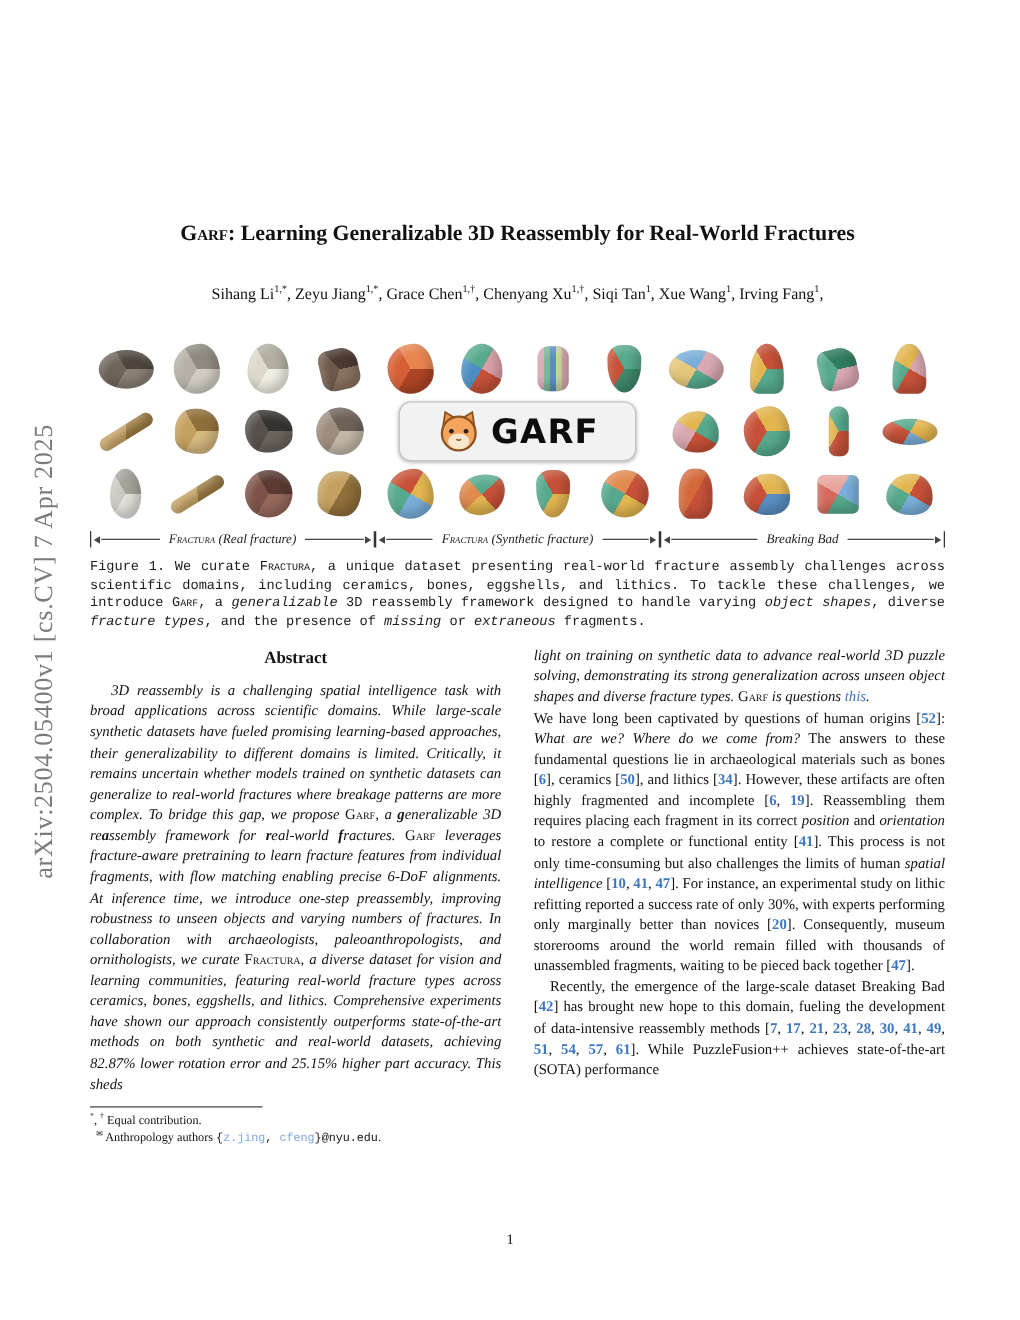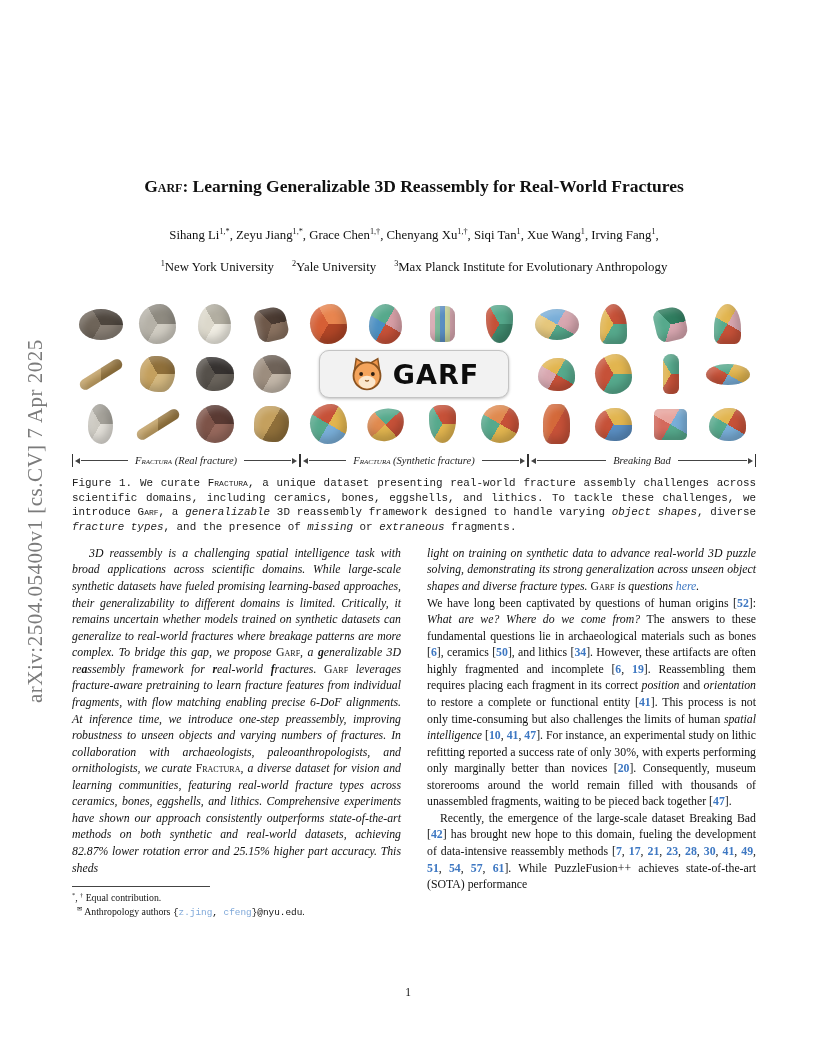--- a/index.html
+++ b/index.html
@@ -101,21 +101,20 @@
   <div class="arxiv-strip">arXiv:2504.05400v1  [cs.CV]  7 Apr 2025</div>
 
   <div class="inner">
 
     <h1 class="title"><span class="sg-sc">Garf</span><span class="sg-n">: Learning Generalizable 3D Reassembly for Real-World Fractures</span></h1>
 
     <div class="authors">
       <div><span class="sg-n">Sihang Li</span><span class="sg-sup">1,*</span><span class="sg-n">, Zeyu Jiang</span><span class="sg-sup">1,*</span><span class="sg-n">, Grace Chen</span><span class="sg-sup">1,†</span><span class="sg-n">, Chenyang Xu</span><span class="sg-sup">1,†</span><span class="sg-n">, Siqi Tan</span><span class="sg-sup">1</span><span class="sg-n">, Xue Wang</span><span class="sg-sup">1</span><span class="sg-n">, Irving Fang</span><span class="sg-sup">1</span><span class="sg-n">,</span></div>
     </div>
 
-    <div class="affil"><span class="sg-sup">1</span><span class="sg-n">New York University</span><span class="sg-gap"></span><span class="sg-sup">2</span><span class="sg-n">Yale University</span><span class="sg-gap"></span><span class="sg-sup">3</span><span class="sg-n">Max Planck Institute for Evolutionary Anthropology</span></div>
 
     <div class="figure">
       <div class="fig-grid" id="fig-grid">
         <div class="logo">
           <svg width="36" height="36" viewBox="0 0 40 40">
             <path d="M6 16 L8 3 L18 9 Z" fill="#ef9549" stroke="#8a5320" stroke-width="1.6"></path>
             <path d="M34 16 L32 3 L22 9 Z" fill="#ef9549" stroke="#8a5320" stroke-width="1.6"></path>
             <circle cx="20" cy="22" r="15" fill="#f4a45c" stroke="#8a5320" stroke-width="2"></circle>
             <ellipse cx="20" cy="29" rx="9.5" ry="7" fill="#fbe7cd"></ellipse>
             <circle cx="13.5" cy="20" r="2.1" fill="#2e1f12"></circle>
@@ -178,27 +177,28 @@
           <span class="sec-label"><span class="sg-i">Breaking Bad</span></span>
           <span class="line"></span>
             <span class="ah-r"></span>
         </div>
       </div>
       <div class="caption"><span class="sg-n">Figure 1. We curate </span><span class="sg-sc">Fractura</span><span class="sg-n">, a unique dataset presenting real-world fracture assembly challenges across scientific domains, including ceramics, bones, eggshells, and lithics. To tackle these challenges, we introduce </span><span class="sg-sc">Garf</span><span class="sg-n">, a </span><span class="sg-i">generalizable</span><span class="sg-n"> 3D reassembly framework designed to handle varying </span><span class="sg-i">object shapes</span><span class="sg-n">, diverse </span><span class="sg-i">fracture types</span><span class="sg-n">, and the presence of </span><span class="sg-i">missing</span><span class="sg-n"> or </span><span class="sg-i">extraneous</span><span class="sg-n"> fragments.</span></div>
     </div>
 
     <div class="columns">
       <div class="col">
+        <div class="abs-head">Abstract</div>
         <div class="abs-body"><span class="sg-n">3D reassembly is a challenging spatial intelligence task with broad applications across scientific domains. While large-scale synthetic datasets have fueled promising learning-based approaches, their generalizability to different domains is limited. Critically, it remains uncertain whether models trained on synthetic datasets can generalize to real-world fractures where breakage patterns are more complex. To bridge this gap, we propose </span><span class="sg-sc">Garf</span><span class="sg-n">, a </span><span class="sg-b">g</span><span class="sg-n">eneralizable 3D re</span><span class="sg-b">a</span><span class="sg-n">ssembly framework for </span><span class="sg-b">r</span><span class="sg-n">eal-world </span><span class="sg-b">f</span><span class="sg-n">ractures. </span><span class="sg-sc">Garf</span><span class="sg-n"> leverages fracture-aware pretraining to learn fracture features from individual fragments, with flow matching enabling precise 6-DoF alignments. At inference time, we introduce one-step preassembly, improving robustness to unseen objects and varying numbers of fractures. In collaboration with archaeologists, paleoanthropologists, and ornithologists, we curate </span><span class="sg-sc">Fractura</span><span class="sg-n">, a diverse dataset for vision and learning communities, featuring real-world fracture types across ceramics, bones, eggshells, and lithics. Comprehensive experiments have shown our approach consistently outperforms state-of-the-art methods on both synthetic and real-world datasets, achieving 82.87% lower rotation error and 25.15% higher part accuracy. This sheds</span></div>
         <hr class="fn-rule">
         <div class="fn-text"><span class="sg-sup">*</span><span class="sg-n">, </span><span class="sg-sup">†</span><span class="sg-n"> Equal contribution.</span></div>
         <div class="fn-text corr"><span class="sg-sup">✉</span><span class="sg-n"> Anthropology authors </span><span class="sg-m">{</span><span class="sg-mb">z.jing</span><span class="sg-m">, </span><span class="sg-mb">cfeng</span><span class="sg-m">}@nyu.edu</span><span class="sg-n">.</span></div>
       </div>
       <div class="col">
-        <div class="cont"><span class="sg-n">light on training on synthetic data to advance real-world 3D puzzle solving, demonstrating its strong generalization across unseen object shapes and diverse fracture types. </span><span class="sg-sc">Garf</span><span class="sg-n"> is questions </span><span class="sg-link">here</span><span class="sg-n">.</span></div>
+        <div class="cont"><span class="sg-n">light on training on synthetic data to advance real-world 3D puzzle solving, demonstrating its strong generalization across unseen object shapes and diverse fracture types. </span><span class="sg-sc">Garf</span><span class="sg-n"> is questions </span><span class="sg-link">this</span><span class="sg-n">.</span></div>
         <div class="body-p"><span class="sg-n">We have long been captivated by questions of human origins [</span><span class="sg-c">52</span><span class="sg-n">]: </span><span class="sg-i">What are we? Where do we come from?</span><span class="sg-n"> The answers to these fundamental questions lie in archaeological materials such as bones [</span><span class="sg-c">6</span><span class="sg-n">], ceramics [</span><span class="sg-c">50</span><span class="sg-n">], and lithics [</span><span class="sg-c">34</span><span class="sg-n">]. However, these artifacts are often highly fragmented and incomplete [</span><span class="sg-c">6</span><span class="sg-n">, </span><span class="sg-c">19</span><span class="sg-n">]. Reassembling them requires placing each fragment in its correct </span><span class="sg-i">position</span><span class="sg-n"> and </span><span class="sg-i">orientation</span><span class="sg-n"> to restore a complete or functional entity [</span><span class="sg-c">41</span><span class="sg-n">]. This process is not only time-consuming but also challenges the limits of human </span><span class="sg-i">spatial intelligence</span><span class="sg-n"> [</span><span class="sg-c">10</span><span class="sg-n">, </span><span class="sg-c">41</span><span class="sg-n">, </span><span class="sg-c">47</span><span class="sg-n">]. For instance, an experimental study on lithic refitting reported a success rate of only 30%, with experts performing only marginally better than novices [</span><span class="sg-c">20</span><span class="sg-n">]. Consequently, museum storerooms around the world remain filled with thousands of unassembled fragments, waiting to be pieced back together [</span><span class="sg-c">47</span><span class="sg-n">].</span></div>
         <div class="body-p indent"><span class="sg-n">Recently, the emergence of the large-scale dataset Breaking Bad [</span><span class="sg-c">42</span><span class="sg-n">] has brought new hope to this domain, fueling the development of data-intensive reassembly methods [</span><span class="sg-c">7</span><span class="sg-n">, </span><span class="sg-c">17</span><span class="sg-n">, </span><span class="sg-c">21</span><span class="sg-n">, </span><span class="sg-c">23</span><span class="sg-n">, </span><span class="sg-c">28</span><span class="sg-n">, </span><span class="sg-c">30</span><span class="sg-n">, </span><span class="sg-c">41</span><span class="sg-n">, </span><span class="sg-c">49</span><span class="sg-n">, </span><span class="sg-c">51</span><span class="sg-n">, </span><span class="sg-c">54</span><span class="sg-n">, </span><span class="sg-c">57</span><span class="sg-n">, </span><span class="sg-c">61</span><span class="sg-n">]. While PuzzleFusion++ achieves state-of-the-art (SOTA) performance</span></div>
       </div>
     </div>
 
   </div>
 
   <div class="page-num">1</div>
 
 </div>

